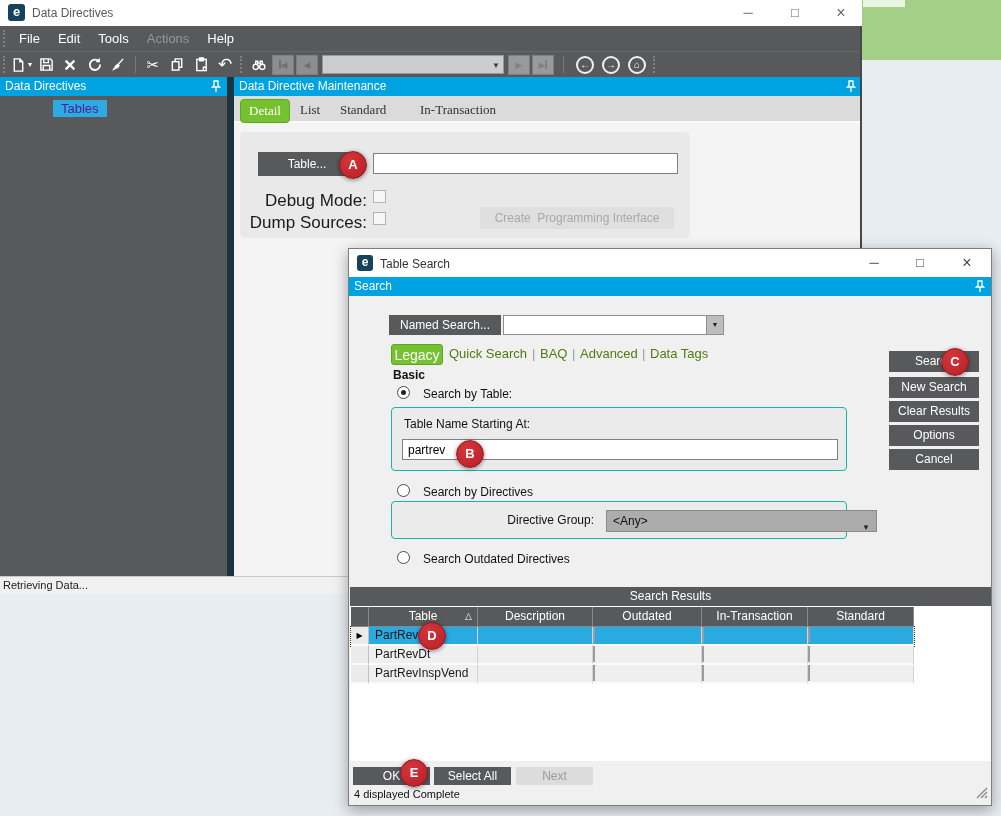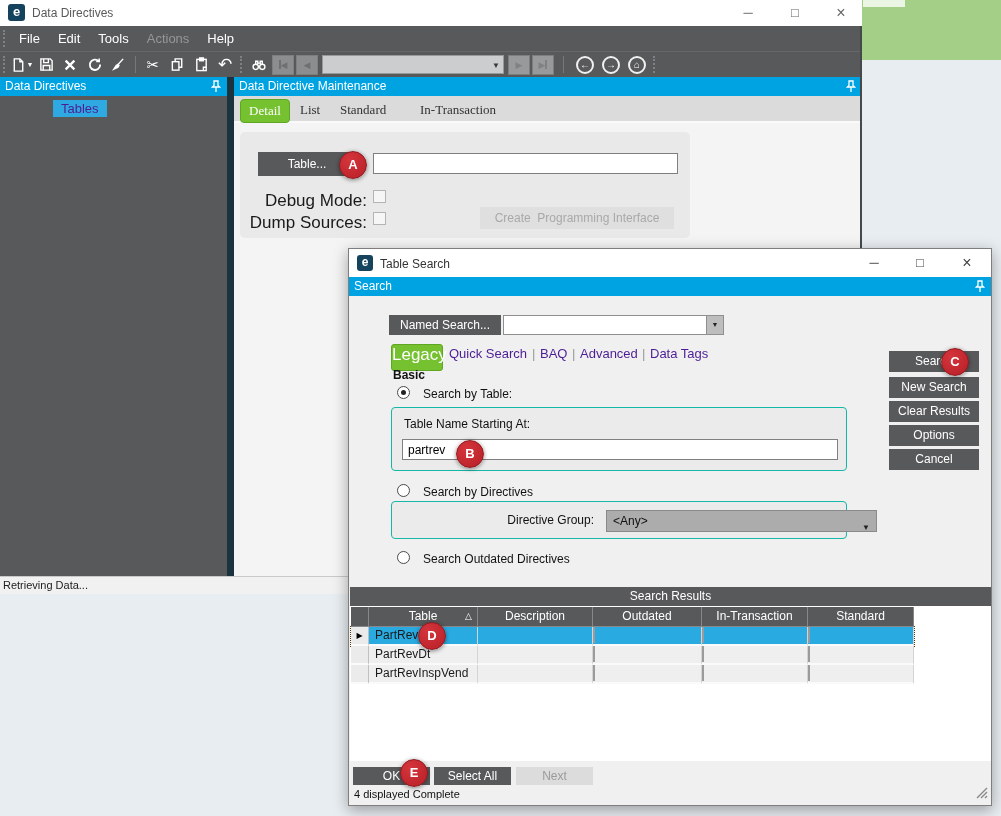--- a/index.html
+++ b/index.html
@@ -102,23 +102,23 @@
   .dlg-header { position:absolute; left:0; top:28px; width:100%; }
 
   .named-search-btn { position:absolute; left:40px; top:66px; width:112px; height:20px; line-height:20px; }
   .ns-combo { position:absolute; left:154px; top:66px; width:221px; height:20px;
     background:#fff; border:1px solid #8F8F8F; }
   .ns-combo .ddbtn { position:absolute; right:0; top:0; width:17px; height:18px;
     background:#BDBDBD; border-left:1px solid #8F8F8F; text-align:center;
     font-size:7px; line-height:18px; color:#222; }
 
   .dlg-tabrow { position:absolute; left:36px; top:95px; width:472px; height:22px; }
-  .dlg-tab-legacy { position:absolute; left:6px; top:0; width:52px; height:27px;
-    font-size:17px; line-height:20px; border-radius:3px; }
-  .dlg-tab { position:absolute; top:2px; font-size:13px; color:#4c1d95; }
+  .dlg-tab-legacy { position:absolute; left:6px; top:0; width:52px; height:21px;
+    font-size:14px; line-height:20px; border-radius:3px; }
+  .dlg-tab { position:absolute; top:2px; font-size:13px; color:#4d7c0f; }
   .dlg-tabsep { position:absolute; top:2px; color:#9A9A9A; font-size:13px; }
 
   .basic-label { position:absolute; left:44px; top:119px; font-weight:bold; font-size:12px; color:#111; }
   .radio { position:absolute; width:13px; height:13px; border:1px solid #4A4A4A;
     border-radius:50%; background:#fff; }
   .radio.sel::after { content:""; position:absolute; left:3px; top:3px; width:5px; height:5px;
     border-radius:50%; background:#222; }
   .radio-label { position:absolute; font-size:12px; color:#111; }
 
   .sub-panel { position:absolute; left:42px; width:456px; background:#EBEBEB;

